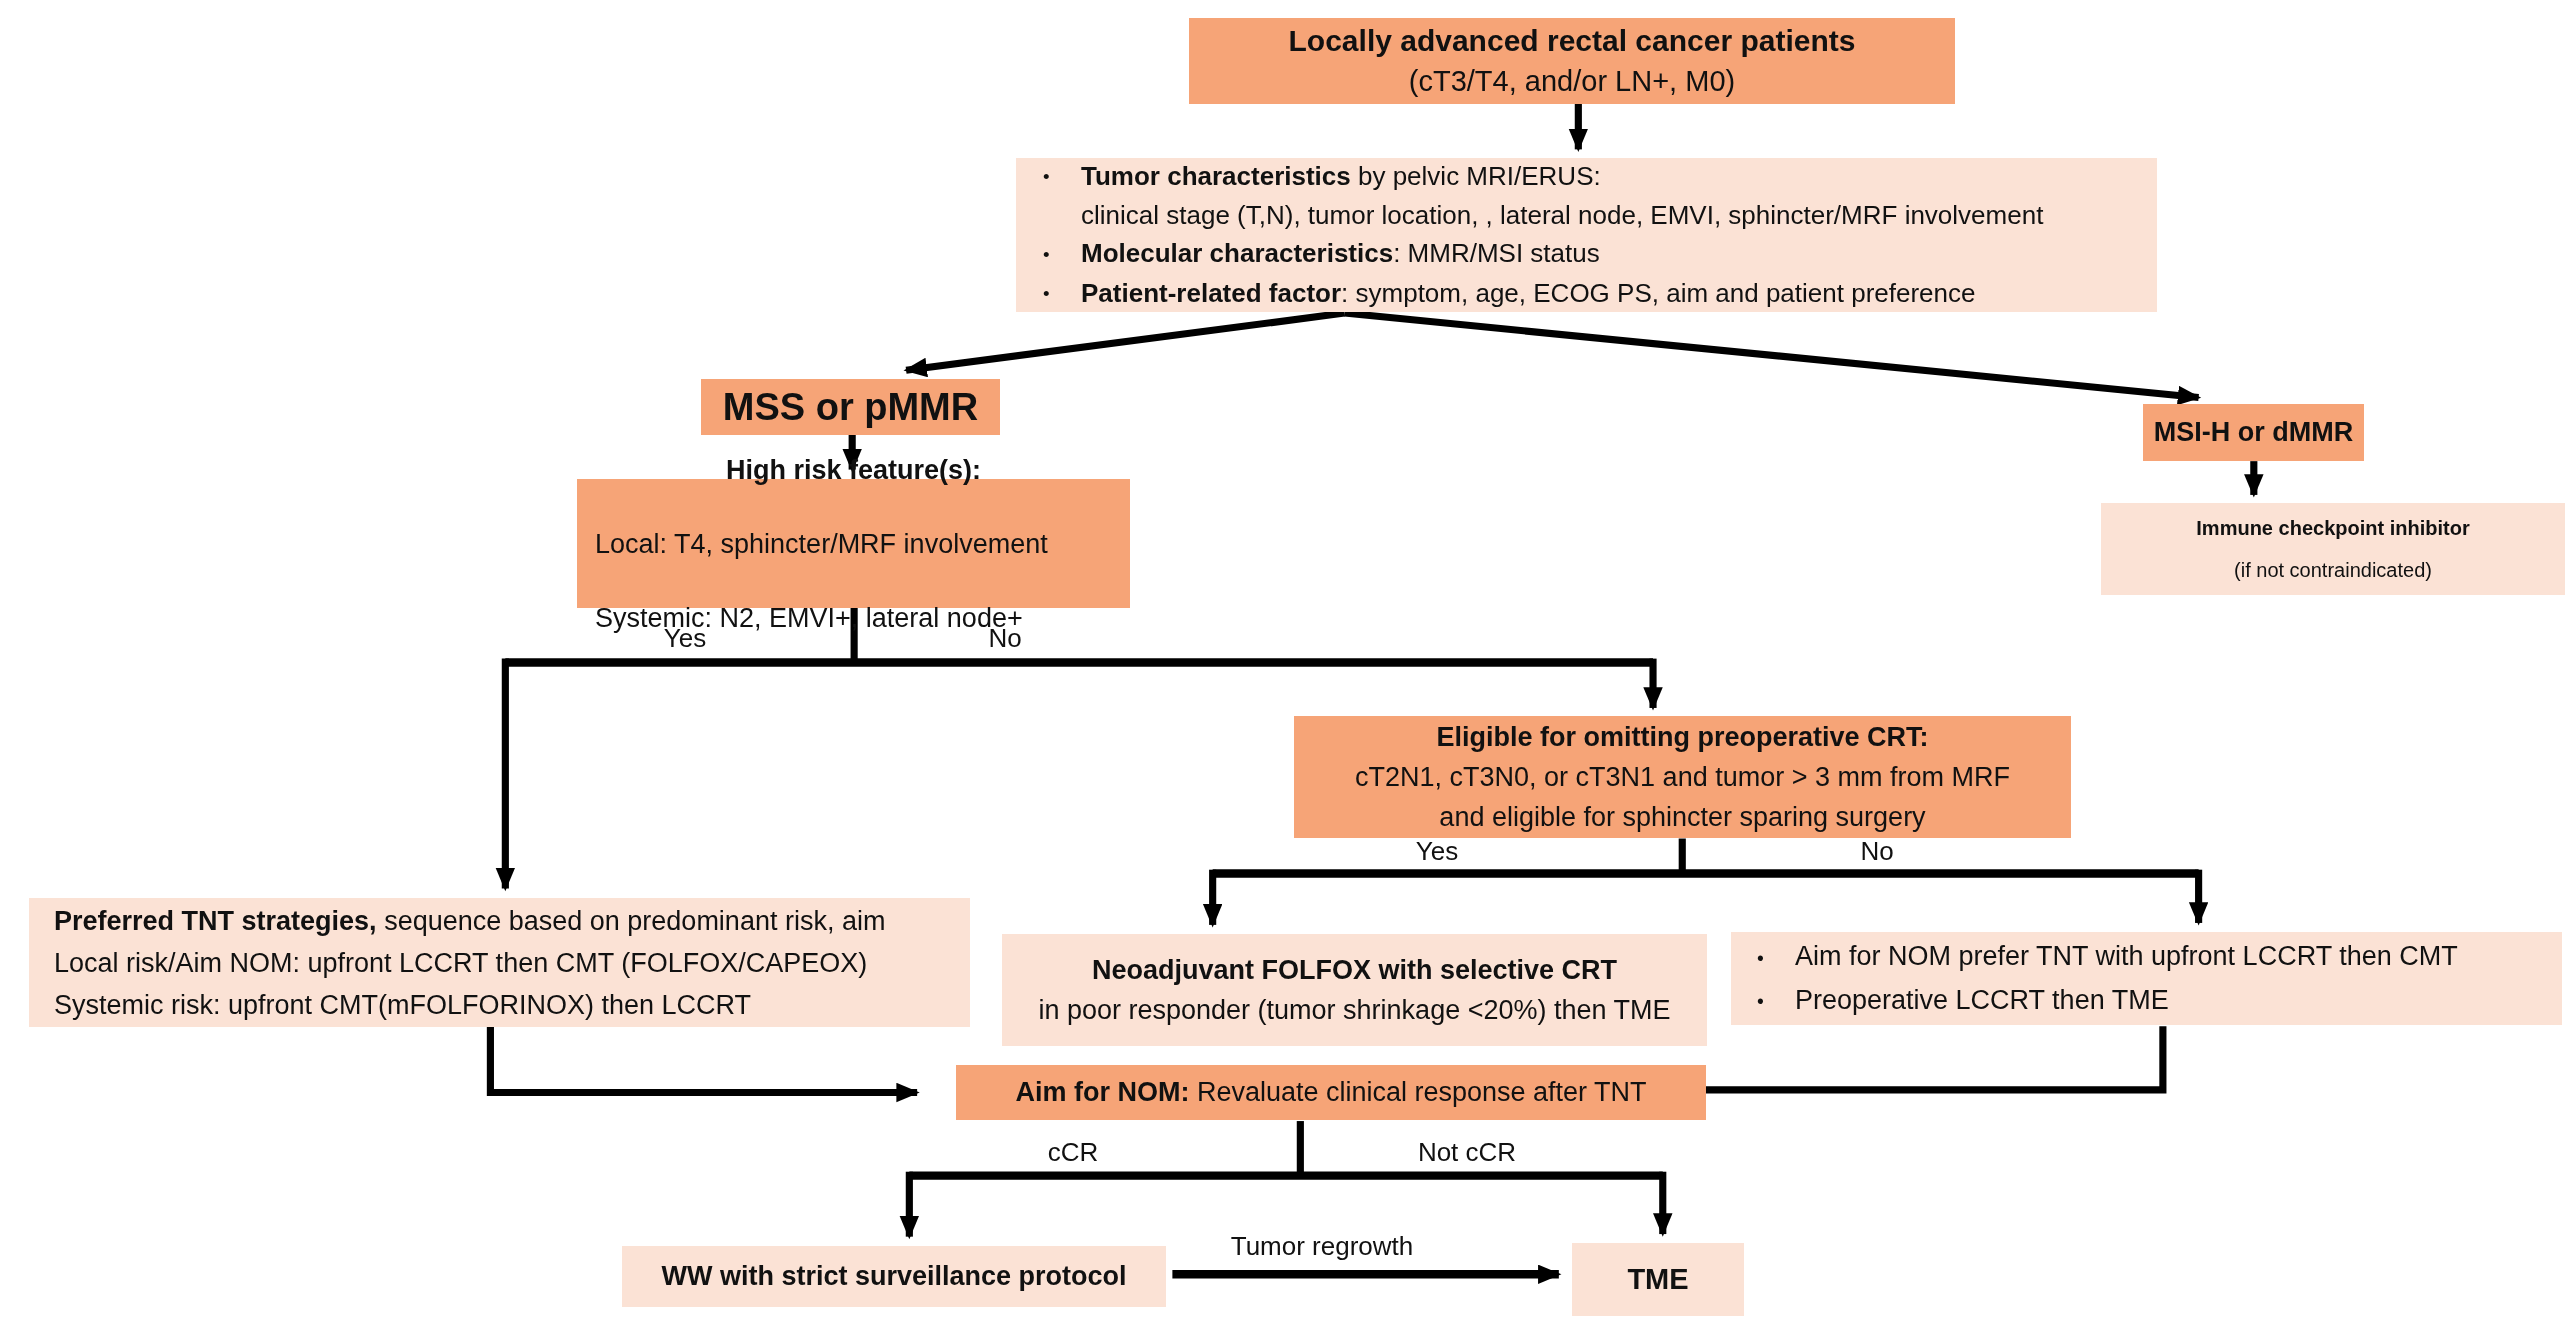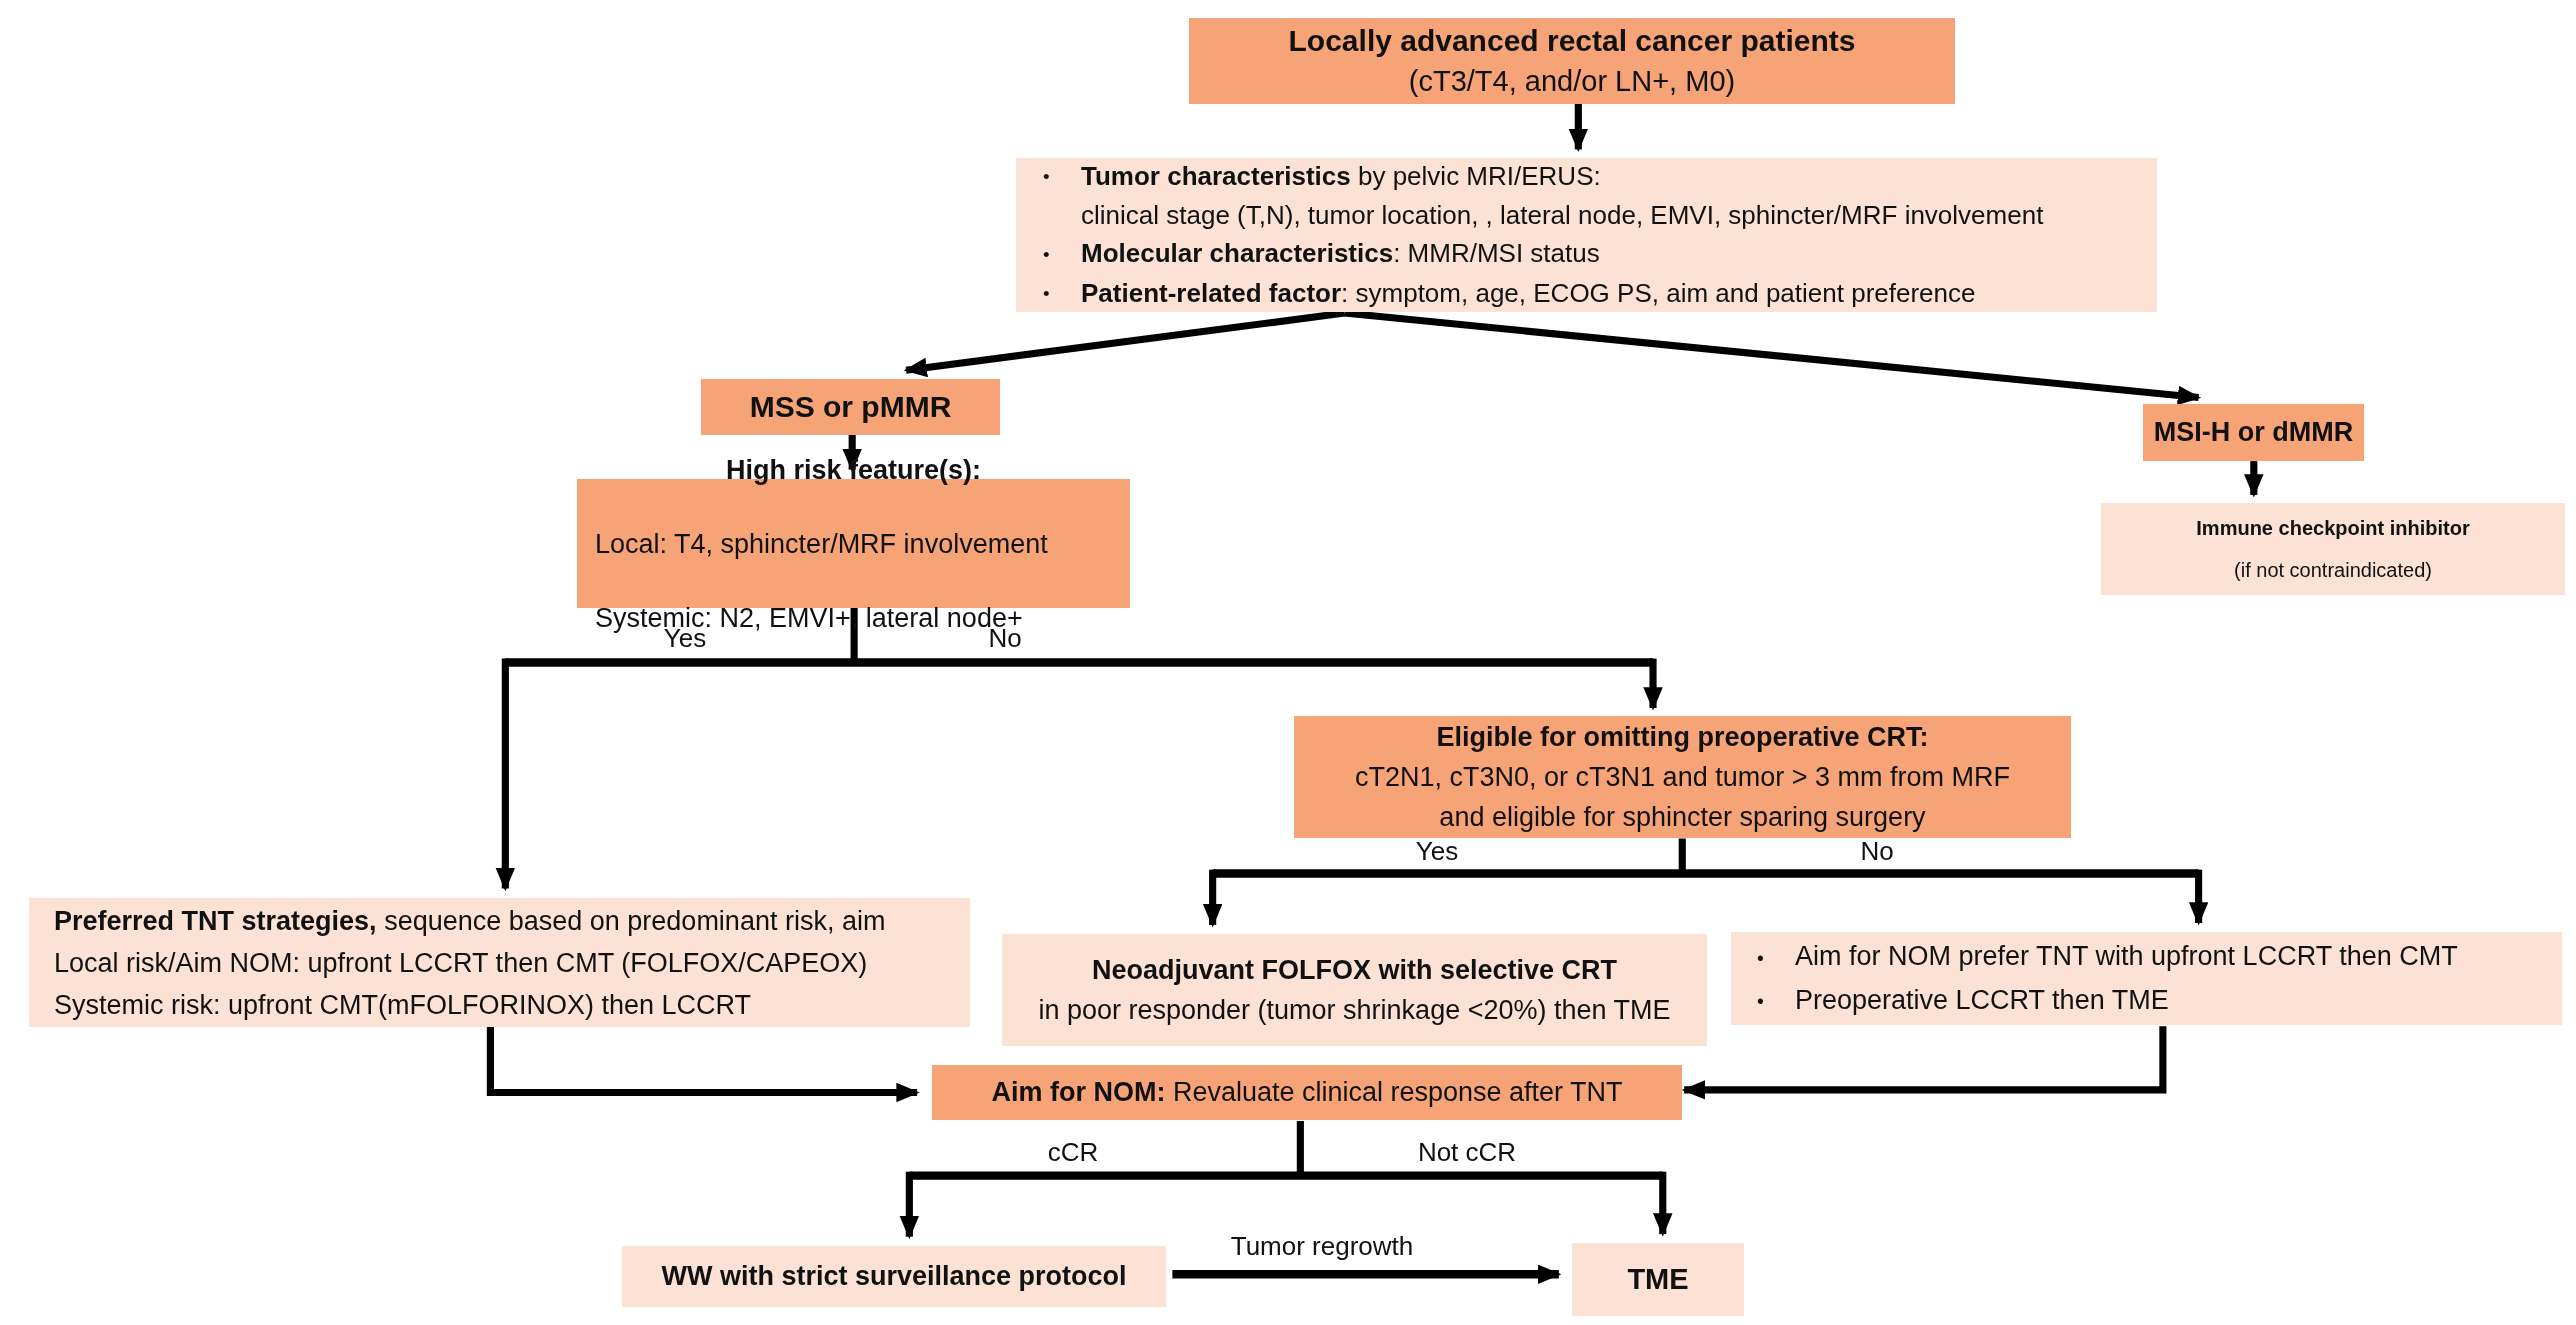--- a/index.html
+++ b/index.html
@@ -39,30 +39,30 @@
     font-size:26px;
     white-space:nowrap;
   }
   .row{display:flex;align-items:flex-start;text-align:left;}
   .blt{width:38px;flex:0 0 38px;font-size:0.72em;line-height:inherit;padding-top:1.3px;}
   .cont{margin-left:38px;text-align:left;}
   
   #n-larc{left:1189px;top:18px;width:766px;height:86px;font-size:29px;line-height:40px;}
   #n-larc .bold{font-size:30px;}
   #n-workup{left:1016px;top:158px;width:1141px;height:154px;font-size:26px;line-height:38px;padding:1.3px 6.5px 1.3px 27px;}
-  #n-mss{left:701px;top:379px;width:299px;height:56px;font-size:30px;}
+  #n-mss{left:701px;top:379px;width:299px;height:56px;font-size:38px;}
   #n-msih{left:2143px;top:404px;width:221px;height:57px;font-size:27px;}
   #n-ici{left:2101px;top:503px;width:464px;height:92px;font-size:20px;line-height:42px;}
   #n-highrisk{left:577px;top:479px;width:553px;height:129px;font-size:27px;line-height:42px;padding:0 0 0 18px;gap:32px;}
   #n-highrisk .bold{align-self:center;padding-right:18px;}
   #n-eligible{left:1294px;top:716px;width:777px;height:122px;font-size:27px;line-height:40px;align-items:center;}
   #n-tnt{left:29px;top:898px;width:941px;height:129px;font-size:27px;line-height:42px;padding:0 6.5px 0 25px;text-align:left;}
   #n-folfox{left:1002px;top:934px;width:705px;height:112px;font-size:27px;line-height:40px;}
   #n-nomalt{left:1731px;top:932px;width:831px;height:93px;font-size:27px;line-height:42px;padding-left:26px;}
-  #n-nom{left:932px;top:1065px;width:750px;height:55px;font-size:27px;}
+  #n-nom{left:956px;top:1065px;width:750px;height:55px;font-size:27px;}
   #n-ww{left:622px;top:1246px;width:544px;height:61px;font-size:27px;}
   #n-tme{left:1572px;top:1243px;width:172px;height:73px;font-size:29px;}
 </style>
 </head>
 <body>
 
 <div id="stage">
 
   <svg id="connectors" viewBox="0 0 3966 2040" xmlns="http://www.w3.org/2000/svg">
     <defs>

